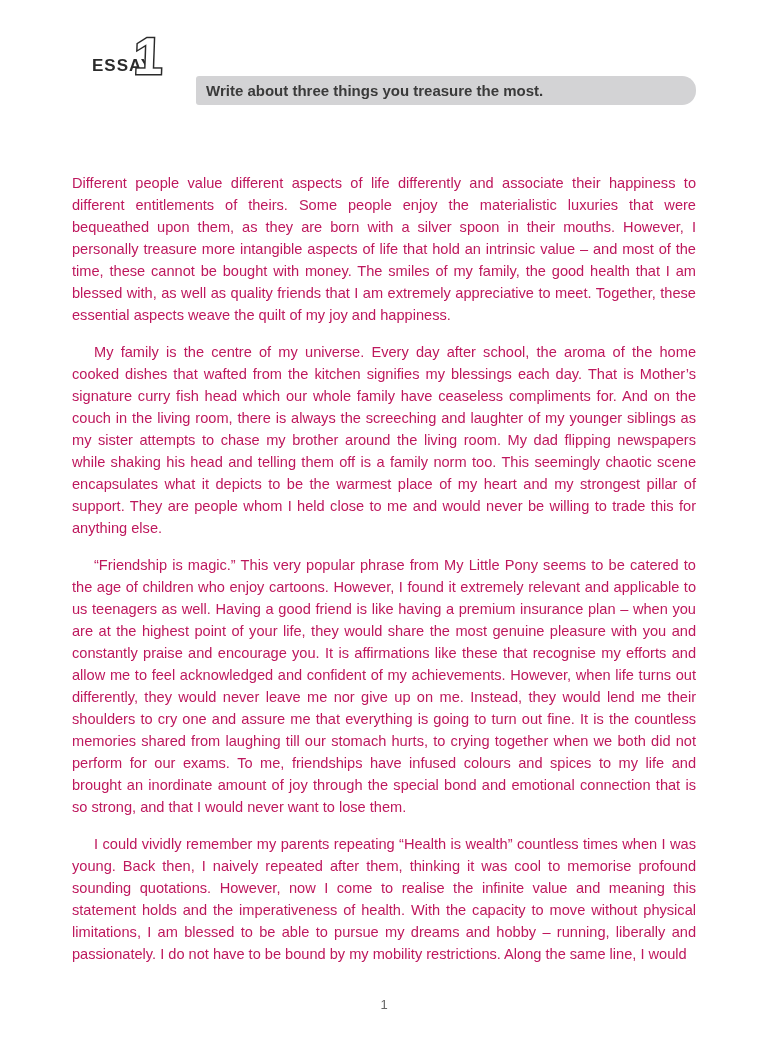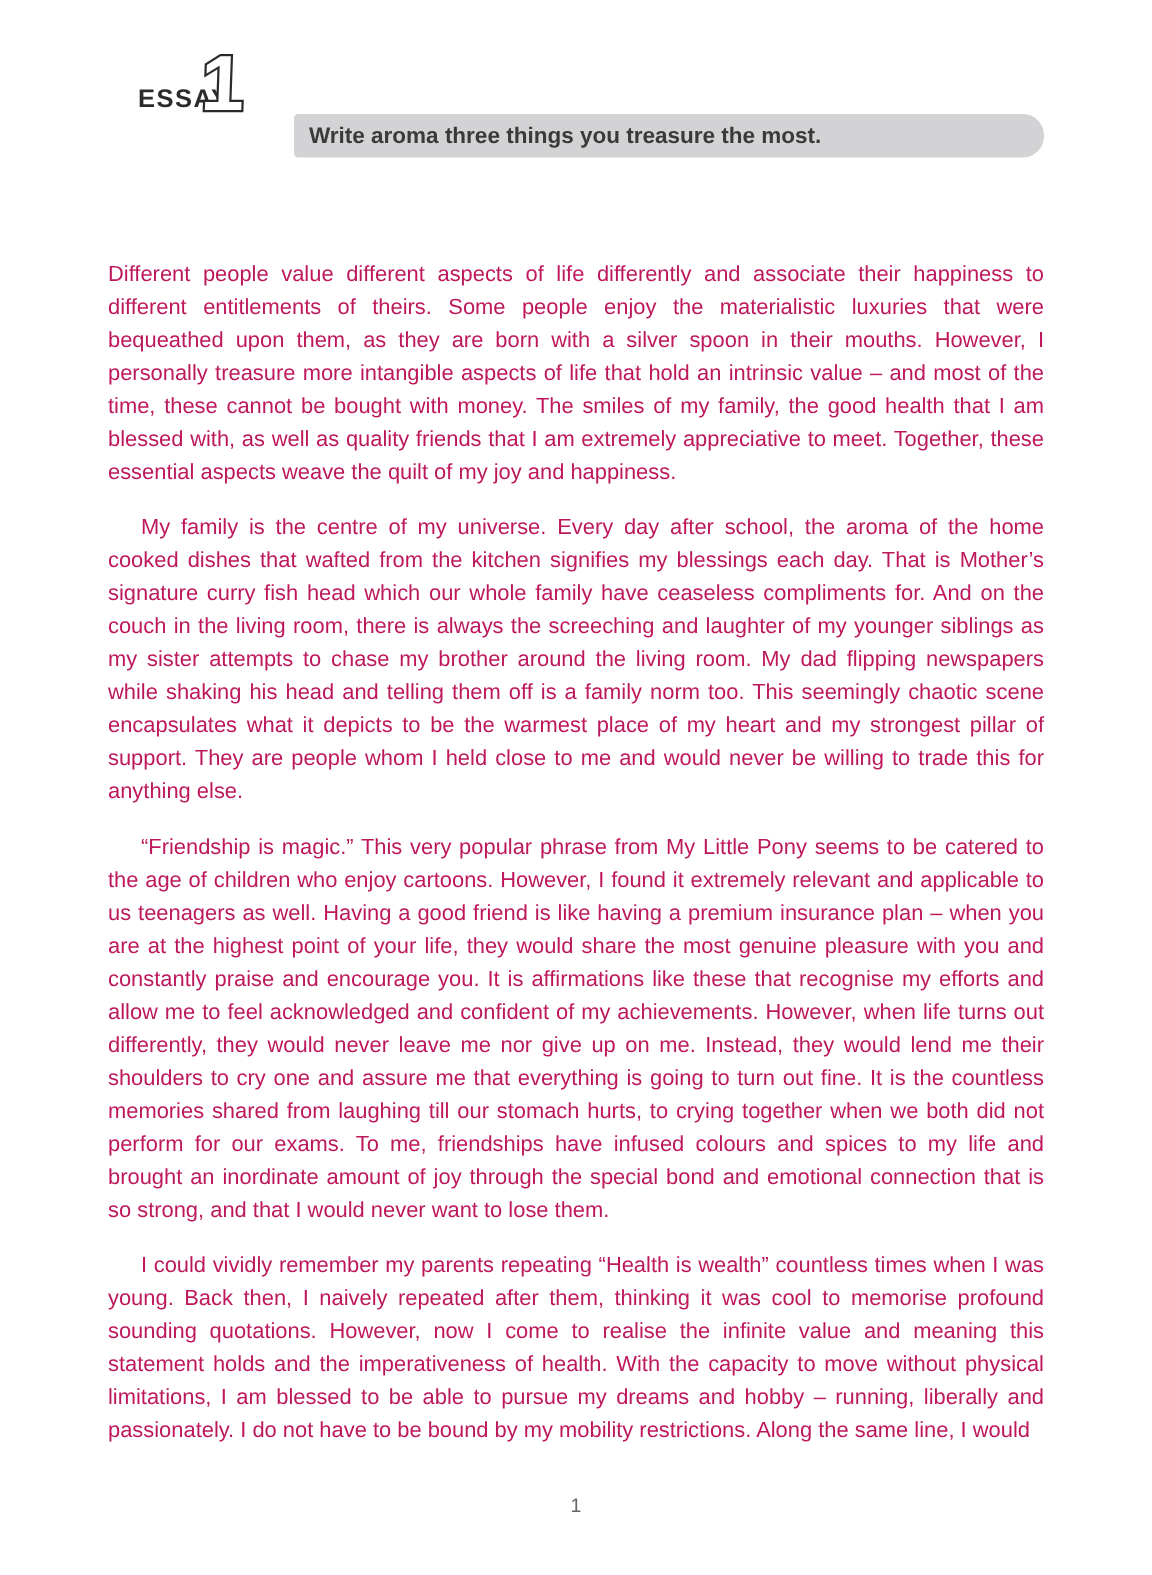--- a/index.html
+++ b/index.html
@@ -87,21 +87,21 @@
 <body>
 
 <div class="page">
 
   <div class="essay-header">
     <span class="essay-label">ESSAY</span>
     <span class="essay-number">1</span>
   </div>
 
   <div class="prompt-box">
-    <span class="prompt-text">Write aroma three things you treasure the most.</span>
+    <span class="prompt-text">Write about three things you treasure the most.</span>
   </div>
 
   <div class="essay-body">
     <p>Different people value different aspects of life differently and associate their happiness to different entitlements of theirs. Some people enjoy the materialistic luxuries that were bequeathed upon them, as they are born with a silver spoon in their mouths. However, I personally treasure more intangible aspects of life that hold an intrinsic value – and most of the time, these cannot be bought with money. The smiles of my family, the good health that I am blessed with, as well as quality friends that I am extremely appreciative to meet. Together, these essential aspects weave the quilt of my joy and happiness.</p>
     <p class="indented">My family is the centre of my universe. Every day after school, the aroma of the home cooked dishes that wafted from the kitchen signifies my blessings each day. That is Mother’s signature curry fish head which our whole family have ceaseless compliments for. And on the couch in the living room, there is always the screeching and laughter of my younger siblings as my sister attempts to chase my brother around the living room. My dad flipping newspapers while shaking his head and telling them off is a family norm too. This seemingly chaotic scene encapsulates what it depicts to be the warmest place of my heart and my strongest pillar of support. They are people whom I held close to me and would never be willing to trade this for anything else.</p>
     <p class="indented">“Friendship is magic.” This very popular phrase from My Little Pony seems to be catered to the age of children who enjoy cartoons. However, I found it extremely relevant and applicable to us teenagers as well. Having a good friend is like having a premium insurance plan – when you are at the highest point of your life, they would share the most genuine pleasure with you and constantly praise and encourage you. It is affirmations like these that recognise my efforts and allow me to feel acknowledged and confident of my achievements. However, when life turns out differently, they would never leave me nor give up on me. Instead, they would lend me their shoulders to cry one and assure me that everything is going to turn out fine. It is the countless memories shared from laughing till our stomach hurts, to crying together when we both did not perform for our exams. To me, friendships have infused colours and spices to my life and brought an inordinate amount of joy through the special bond and emotional connection that is so strong, and that I would never want to lose them.</p>
     <p class="indented">I could vividly remember my parents repeating “Health is wealth” countless times when I was young. Back then, I naively repeated after them, thinking it was cool to memorise profound sounding quotations. However, now I come to realise the infinite value and meaning this statement holds and the imperativeness of health. With the capacity to move without physical limitations, I am blessed to be able to pursue my dreams and hobby – running, liberally and passionately. I do not have to be bound by my mobility restrictions. Along the same line, I would</p>
   </div>
 
   <div class="page-footer">

